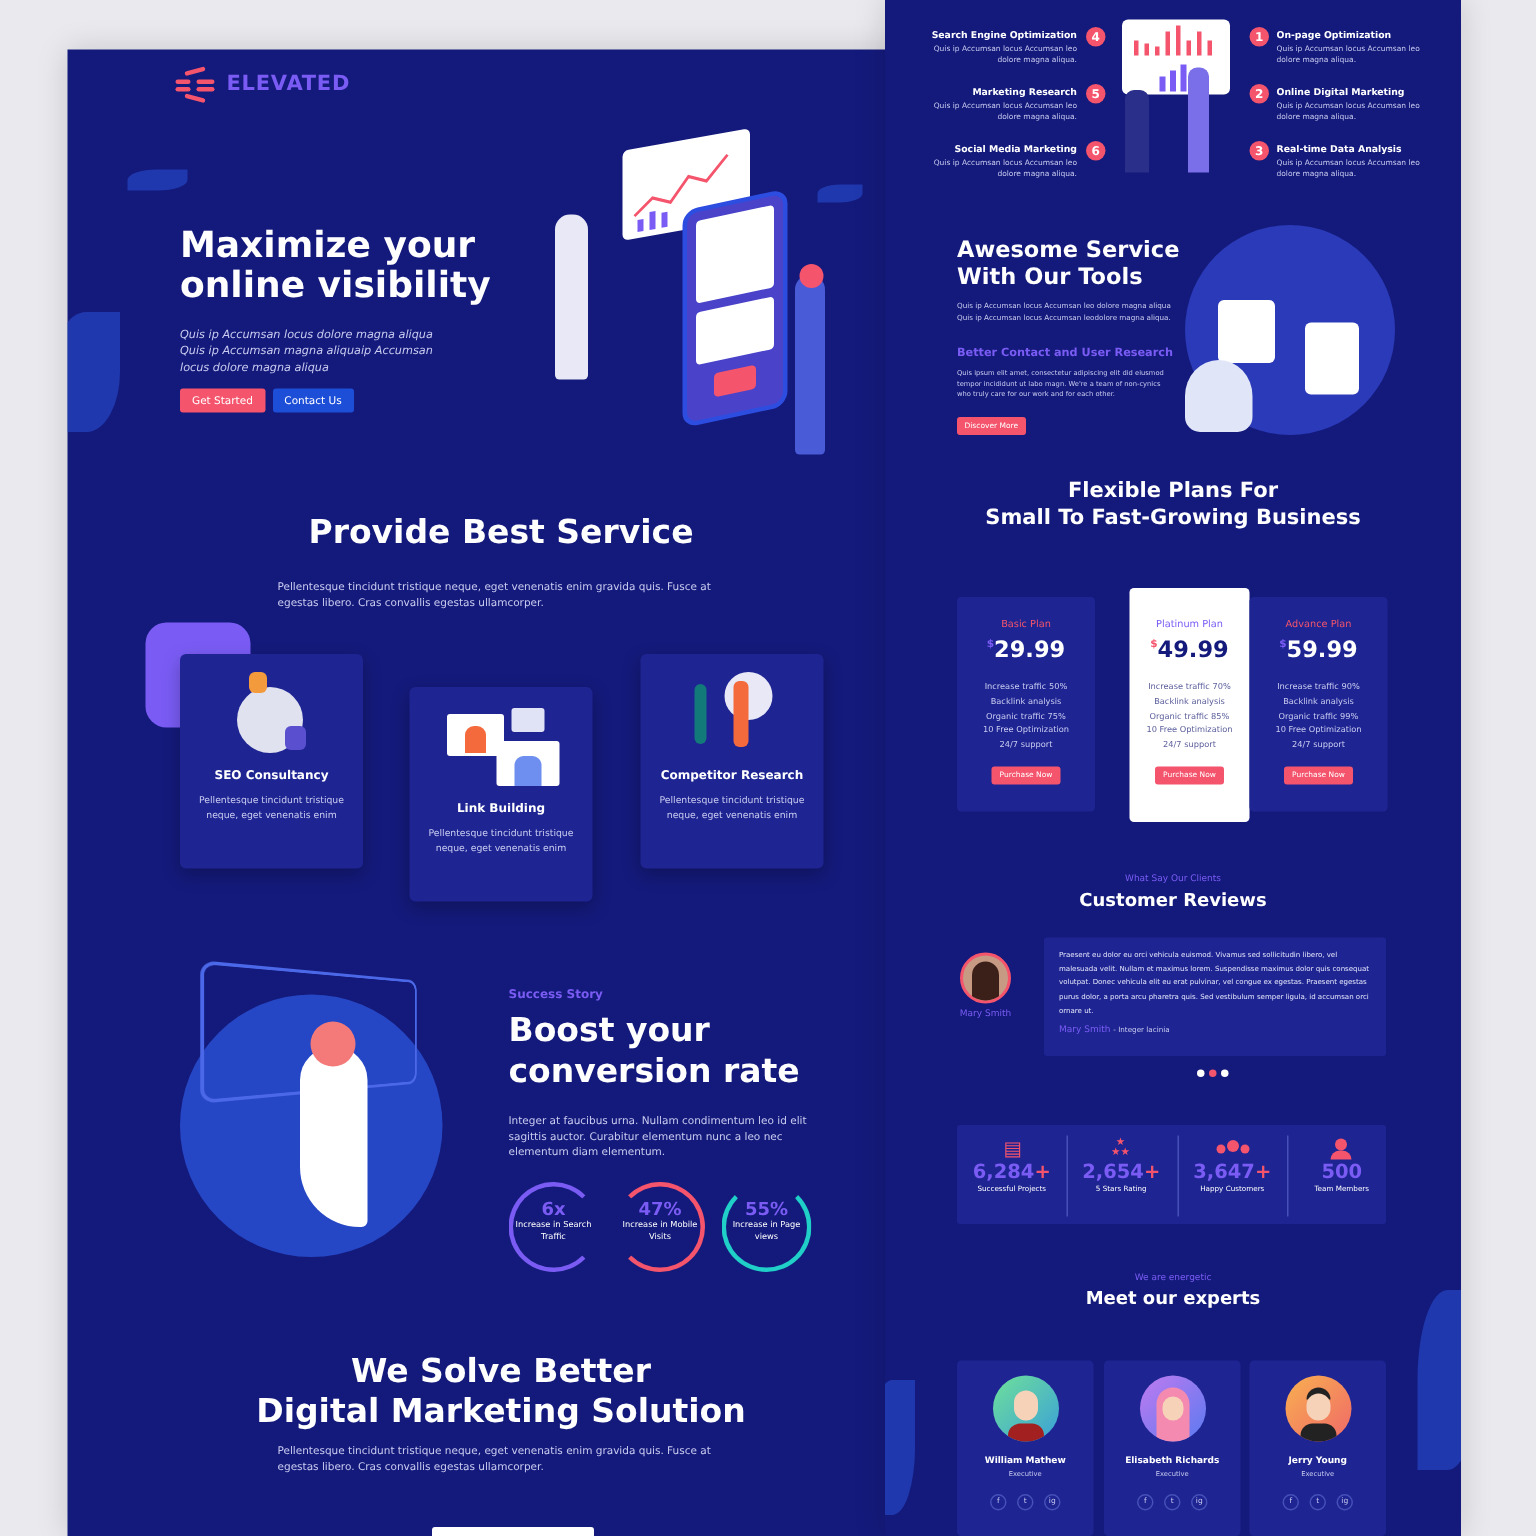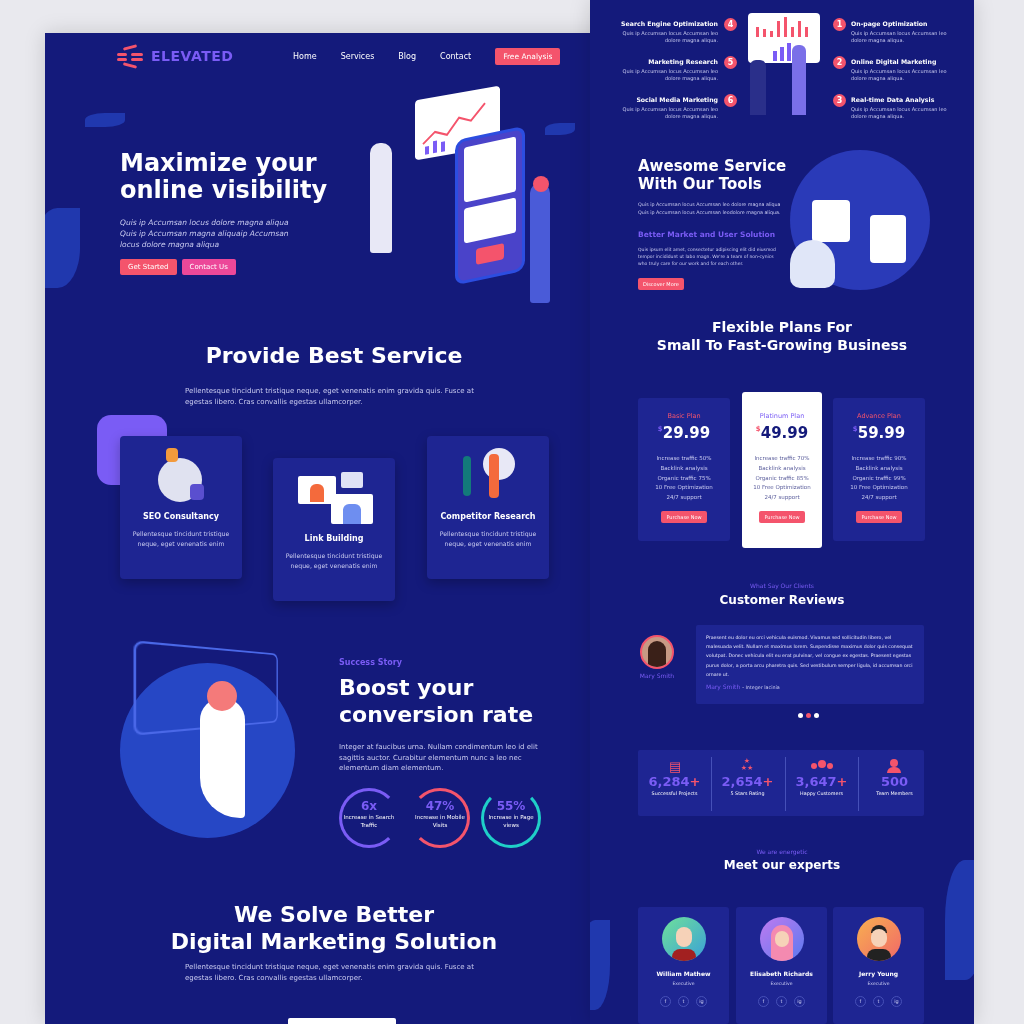--- a/index.html
+++ b/index.html
@@ -29,21 +29,21 @@
   .logo-mark { width: 26px; height: 22px; position: relative; }
   .logo-mark span { position: absolute; height: 3px; background: #f4546c; border-radius: 2px; }
   .logo-text { color: #7a5cf5; font-size: 14px; font-weight: bold; letter-spacing: 0.5px; }
   .nav { left: 248px; top: 15px; display: flex; gap: 24px; align-items: center; }
   .nav a { color: #fff; font-size: 8px; text-decoration: none; }
   .btn {
     display: inline-block; font-size: 7px; color: #fff; border-radius: 2px;
     padding: 4px 8px; text-decoration: none; cursor: pointer;
   }
   .btn-pink { background: #f4546c; }
-  .btn-purple { background: #ec4899; }
+  .btn-purple { background: #1d4ed8; }
 
   
   .hero-title { left: 75px; top: 117px; font-size: 24px; font-weight: bold; line-height: 27px; }
   .hero-desc { left: 75px; top: 184px; width: 180px; font-size: 7.5px; line-height: 11px; font-style: italic; }
   .hero-btns { left: 75px; top: 226px; display: flex; gap: 5px; }
 
   .illu-screen { background: #fff; border-radius: 4px; }
   .phone { background: #4a43c9; border-radius: 10px; border: 3px solid #2c4de0; }
 
   
@@ -121,27 +121,20 @@
     <div class="logo-mark">
       <span style="left:6px;top:1px;width:14px;transform:rotate(-15deg)"></span>
       <span style="left:0;top:8px;width:10px;"></span>
       <span style="left:14px;top:8px;width:12px;"></span>
       <span style="left:0;top:13px;width:10px;"></span>
       <span style="left:14px;top:13px;width:12px;"></span>
       <span style="left:6px;top:19px;width:14px;transform:rotate(15deg)"></span>
     </div>
     <span class="logo-text">ELEVATED</span>
   </div>
-  <nav class="abs nav">
-    <a>Home</a>
-    <a>Services</a>
-    <a>Blog</a>
-    <a>Contact</a>
-    <a class="btn btn-pink" style="font-size:7.5px;padding:4px 8px;">Free Analysis</a>
-  </nav>
 
   <h1 class="abs hero-title white">
     <span>Maximize your</span><br>
     <span>online visibility</span>
   </h1>
   <p class="abs hero-desc muted">Quis ip Accumsan locus dolore magna aliqua Quis ip Accumsan magna aliquaip Accumsan locus dolore magna aliqua</p>
   <div class="abs hero-btns">
     <a class="btn btn-pink">Get Started</a>
     <a class="btn btn-purple">Contact Us</a>
   </div>
@@ -292,21 +285,21 @@
   <div class="feature" style="left:261px;top:96px;">
     <h5>Real-time Data Analysis</h5>
     <p>Quis ip Accumsan locus Accumsan leo dolore magna aliqua.</p>
   </div>
 
   <h2 class="abs white" style="left:48px;top:157px;font-size:15px;font-weight:bold;line-height:18px;">
     <span>Awesome Service</span><br>
     <span>With Our Tools</span>
   </h2>
   <p class="abs muted" style="left:48px;top:201px;width:150px;font-size:4.8px;line-height:7.5px;">Quis ip Accumsan locus Accumsan leo dolore magna aliqua Quis ip Accumsan locus Accumsan leodolore magna aliqua.</p>
-  <h4 class="abs purple" style="left:48px;top:230px;font-size:7.5px;font-weight:bold;">Better Market and User Solution</h4>
+  <h4 class="abs purple" style="left:48px;top:230px;font-size:7.5px;font-weight:bold;">Better Contact and User Research</h4>
   <p class="abs muted" style="left:48px;top:246px;width:140px;font-size:4.5px;line-height:7px;">Quis ipsum elit amet, consectetur adipiscing elit did eiusmod tempor incididunt ut labo magn. We're a team of non-cynics who truly care for our work and for each other.</p>
   <a class="abs btn btn-pink" style="left:48px;top:278px;font-size:5px;padding:3px 5px;">Discover More</a>
 
   <div class="abs" style="left:200px;top:150px;width:140px;height:140px;border-radius:50%;background:#2a3ab8;"></div>
   <div class="abs illu-screen" style="left:222px;top:200px;width:38px;height:42px;"></div>
   <div class="abs illu-screen" style="left:280px;top:215px;width:36px;height:48px;"></div>
   <div class="abs" style="left:200px;top:240px;width:45px;height:48px;border-radius:50% 50% 10px 10px;background:#e0e6f8;"></div>
 
   <h2 class="abs white" style="left:0;width:384px;top:318px;font-size:14px;font-weight:bold;text-align:center;line-height:18px;">
     <span>Flexible Plans For</span><br>
@@ -318,21 +311,21 @@
     <div class="price"><sup class="purple">$</sup><span>29.99</span></div>
     <ul>
       <li>Increase traffic 50%</li>
       <li>Backlink analysis</li>
       <li>Organic traffic 75%</li>
       <li>10 Free Optimization</li>
       <li>24/7 support</li>
     </ul>
     <a class="btn btn-pink">Purchase Now</a>
   </div>
-  <div class="plan featured" style="left:152px;width:80px;">
+  <div class="plan featured" style="left:163px;width:80px;">
     <div class="name purple" style="margin-top:20px;">Platinum Plan</div>
     <div class="price"><sup class="pink">$</sup><span>49.99</span></div>
     <ul>
       <li>Increase traffic 70%</li>
       <li>Backlink analysis</li>
       <li>Organic traffic 85%</li>
       <li>10 Free Optimization</li>
       <li>24/7 support</li>
     </ul>
     <a class="btn btn-pink">Purchase Now</a>

